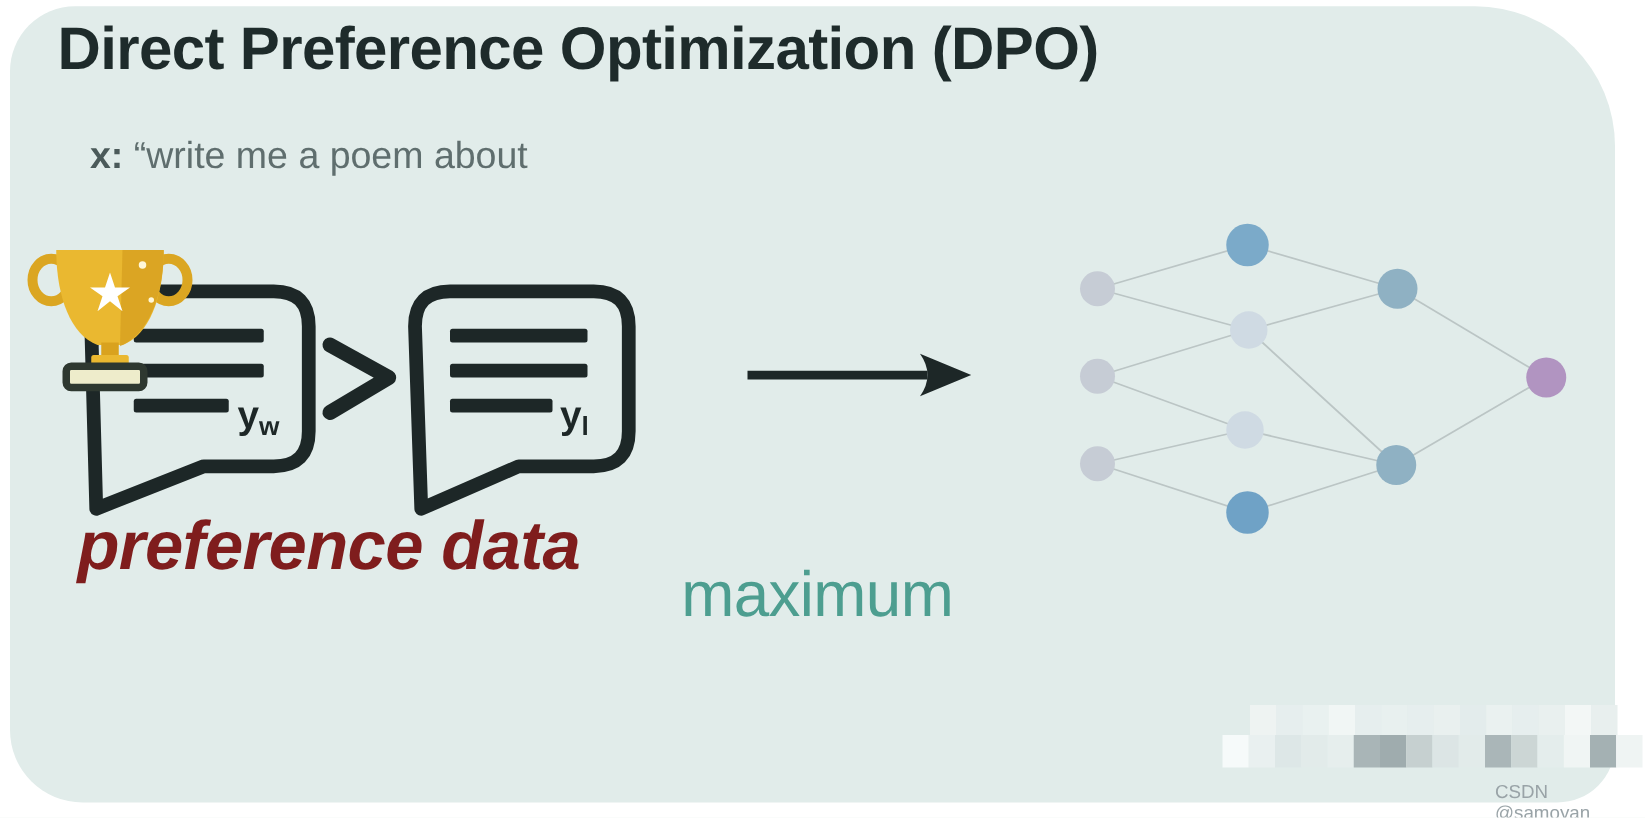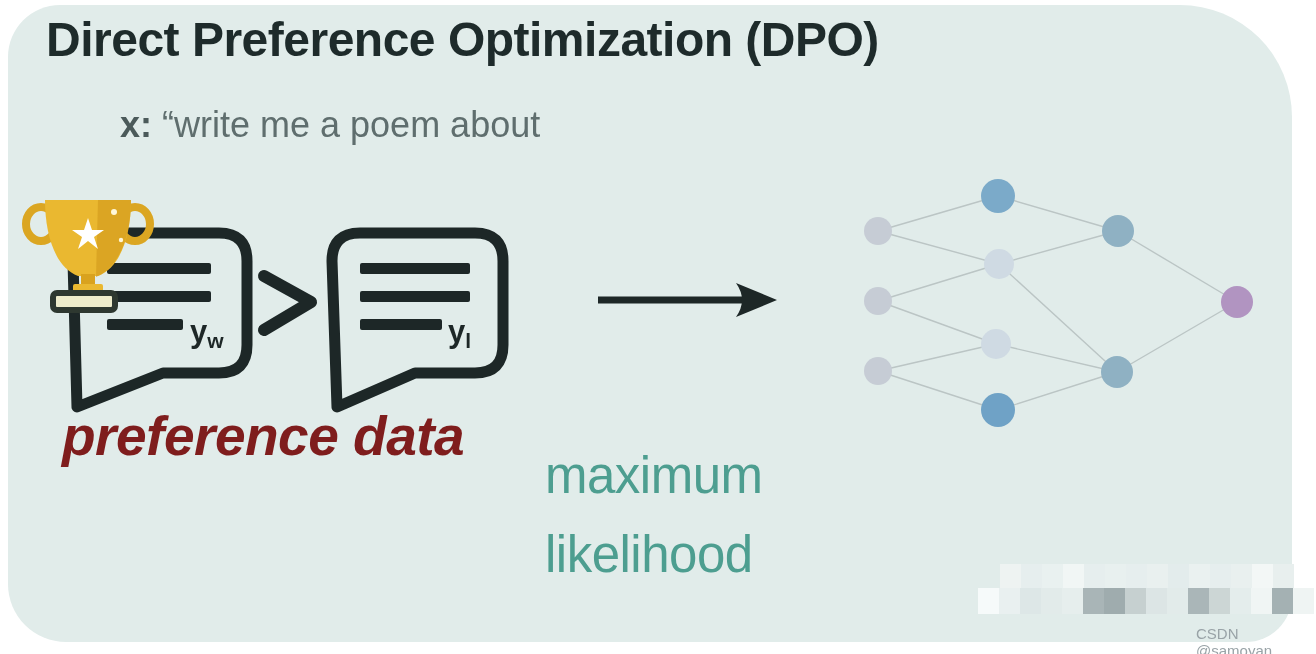--- a/index.html
+++ b/index.html
@@ -6,22 +6,22 @@
   html,body { width:1316px; height:654px; background:#ffffff; overflow:hidden;
               font-family:"Liberation Sans", sans-serif; }
   #stage { position:relative; width:1316px; height:654px; background:#ffffff; }
 
   .card { position:absolute; left:8px; top:5px; width:1284px; height:637px;
           background:#e1ecea; border-radius:52px 112px 46px 58px; }
 
   .title { position:absolute; left:46px; top:12px; font-size:48px; font-weight:800;
            color:#1e2b2b; letter-spacing:-0.5px; }
 
-  .prompt { position:absolute; left:72px; top:100px; font-size:36px; line-height:49px;
-            color:#5f6e6e; font-weight:500;margin-left:48px; }
+  .prompt { position:absolute; left:72px; top:100px; font-size:30px; line-height:49px;
+            color:#5f6e6e; font-weight:500; }
   .prompt .px { font-weight:800; color:#4b5a5a; }
   .prompt .line2 { padding-left:64px; }
 
   .caption-pref { position:absolute; left:62px; top:404px; font-size:55px; font-weight:700;
                   color:#7f1d1d; letter-spacing:-0.5px;font-style:italic; }
 
   .ml-label { position:absolute; left:545px; top:436px; font-size:51px; font-weight:400;
               color:#4d9e90; line-height:79px; letter-spacing:-0.5px; }
 
   .final-lm { position:absolute; left:922px; top:264px; font-size:58px; font-weight:600;
@@ -86,21 +86,20 @@
 
   <div class="caption-pref">preference data</div>
 
   <svg class="arrow-svg" width="200" height="44" viewBox="0 0 200 44">
     <line x1="8" y1="22" x2="152" y2="22" stroke="#1d2727" stroke-width="7"></line>
     <path d="M 146 5 L 187 22 L 146 39 Q 158 22 146 5 Z" fill="#1d2727"></path>
   </svg>
 
   <div class="ml-label">
     <div>maximum</div>
-    <div>likelihood</div>
   </div>
 
   <svg class="network-svg" width="410" height="280" viewBox="0 0 410 280">
     <g id="net-edges">
         <line x1="23" y1="68" x2="143" y2="33" stroke="#b7c1c1" stroke-width="1.4" opacity="0.9"></line>
         <line x1="23" y1="68" x2="144" y2="101" stroke="#b7c1c1" stroke-width="1.4" opacity="0.9"></line>
         <line x1="23" y1="138" x2="144" y2="101" stroke="#b7c1c1" stroke-width="1.4" opacity="0.9"></line>
         <line x1="23" y1="138" x2="141" y2="181" stroke="#b7c1c1" stroke-width="1.4" opacity="0.9"></line>
         <line x1="23" y1="208" x2="141" y2="181" stroke="#b7c1c1" stroke-width="1.4" opacity="0.9"></line>
         <line x1="23" y1="208" x2="143" y2="247" stroke="#b7c1c1" stroke-width="1.4" opacity="0.9"></line>

